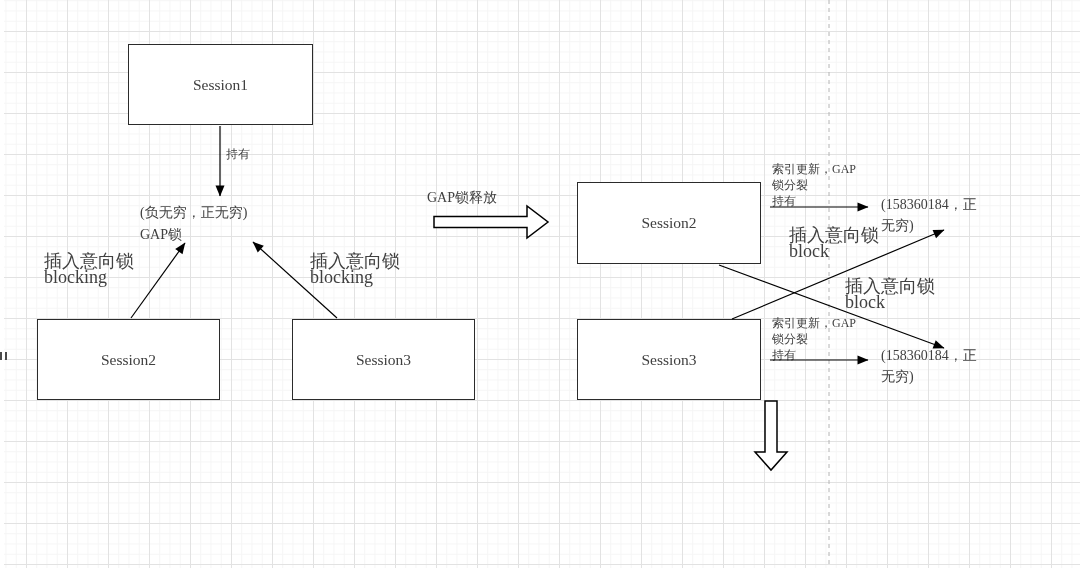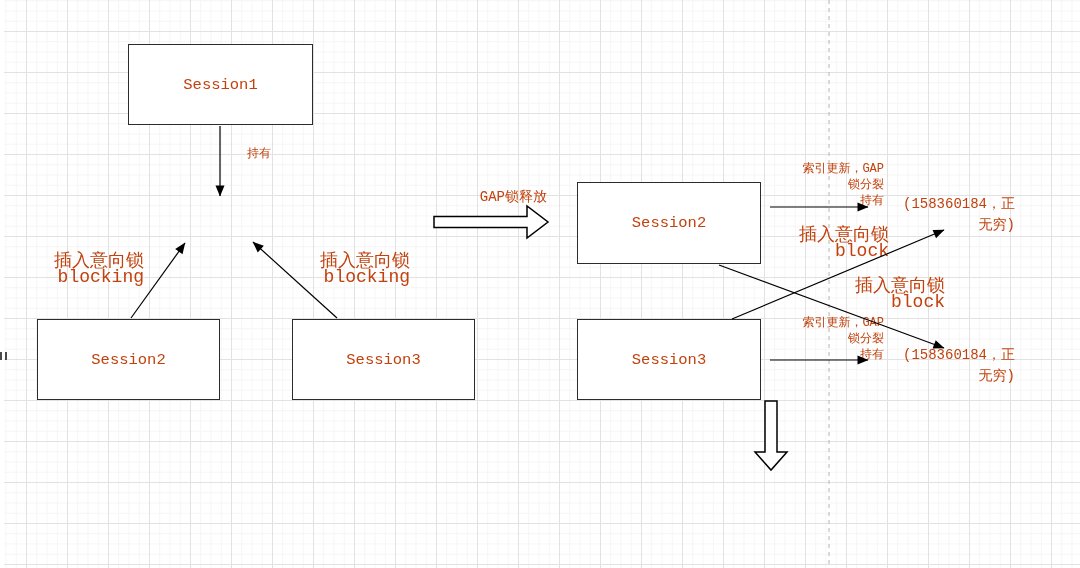--- a/index.html
+++ b/index.html
@@ -1,19 +1,19 @@
 <!DOCTYPE html>
 <html><head>
 <meta charset="utf-8">
 <style>
   html,body{margin:0;padding:0;background:#fff;}
   #stage{
     position:relative;width:1080px;height:568px;overflow:hidden;
-    font-family:Liberation Mono, monospace;
-    color:#c2410c;
+    font-family:Liberation Serif, serif;
+    color:#404040;
   }
   .grid-bg{
     position:absolute;inset:0;background-color:#ffffff;
     background-image:
       linear-gradient(to right,#e2e2e2 1px,transparent 1px),
       linear-gradient(to bottom,#e2e2e2 1px,transparent 1px),
       linear-gradient(to right,#f5f5f5 1px,transparent 1px),
       linear-gradient(to bottom,#f5f5f5 1px,transparent 1px);
     background-size:41px 41px,41px 41px,10.25px 10.25px,10.25px 10.25px;
     background-position:26px 0,0 31px,5.5px 0,0 .25px;
@@ -21,21 +21,21 @@
   }
   .left-strip{position:absolute;left:0;top:0;width:4px;height:568px;background:#fff;z-index:1;}
   .edge-mark{position:absolute;left:0;top:352px;width:3px;height:8px;
     border-left:2px solid #4a4a4a;border-right:2px solid #4a4a4a;z-index:2;}
   .page-guide{position:absolute;left:828px;top:0;width:2px;height:568px;z-index:1;}
   .node{
     position:absolute;background:#fff;border:1.5px solid #2b2b2b;
     display:flex;align-items:center;justify-content:center;
     font-size:15.5px;z-index:3;box-sizing:border-box;
   }
-  .lbl{position:absolute;text-align:right;z-index:4;}
+  .lbl{position:absolute;text-align:left;z-index:4;}
   .f15{font-size:14px;line-height:21px;}
   .f12{font-size:12px;line-height:16px;}
   .f12t{font-size:18px;line-height:15.5px;}
   .connectors{position:absolute;inset:0;z-index:5;pointer-events:none;}
 </style>
 </head>
 <body>
 
 <div id="stage">
 
@@ -61,20 +61,24 @@
     <span>Session2</span>
   </div>
   <div class="node" style="left:577px;top:319px;width:184px;height:81px;">
     <span>Session3</span>
   </div>
 
   <div class="lbl f12" style="left:226px;top:146px;width:45px;">
     <span>持有</span>
   </div>
 
+  <div class="lbl f15" style="left:140px;top:202px;width:160px;line-height:22px;">
+    <div>(负无穷，正无穷)</div>
+    <div>GAP锁</div>
+  </div>
 
   <div class="lbl f12t" style="left:44px;top:254px;width:100px;">
     <div>插入意向锁</div>
     <div>blocking</div>
   </div>
 
   <div class="lbl f12t" style="left:310px;top:254px;width:100px;">
     <div>插入意向锁</div>
     <div>blocking</div>
   </div>

